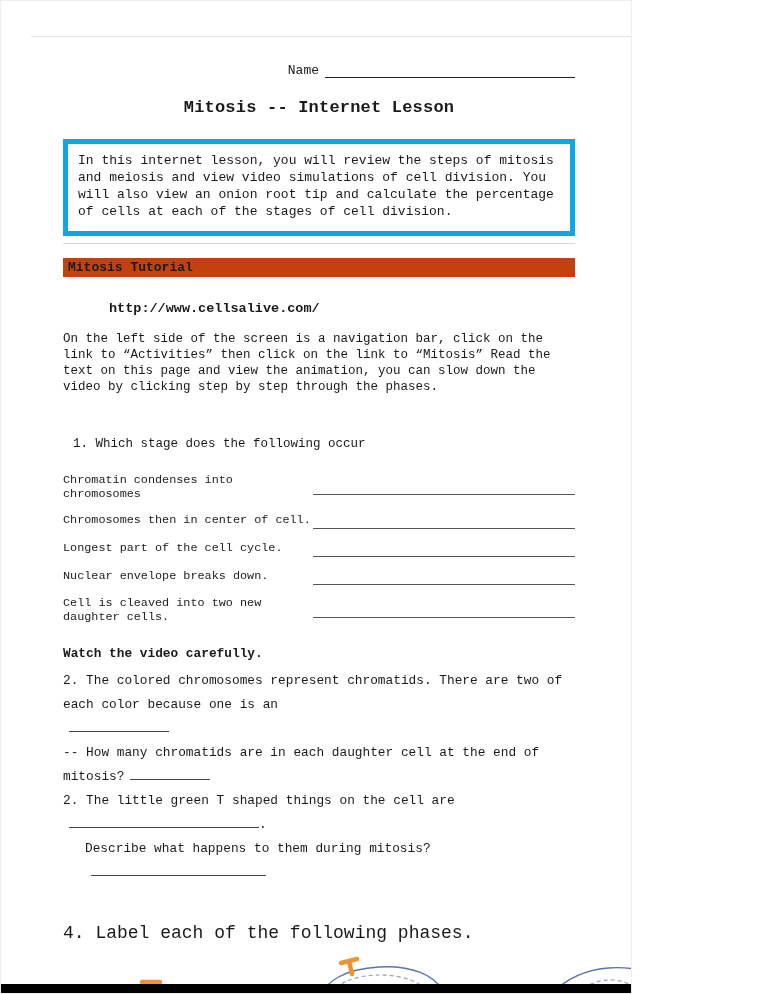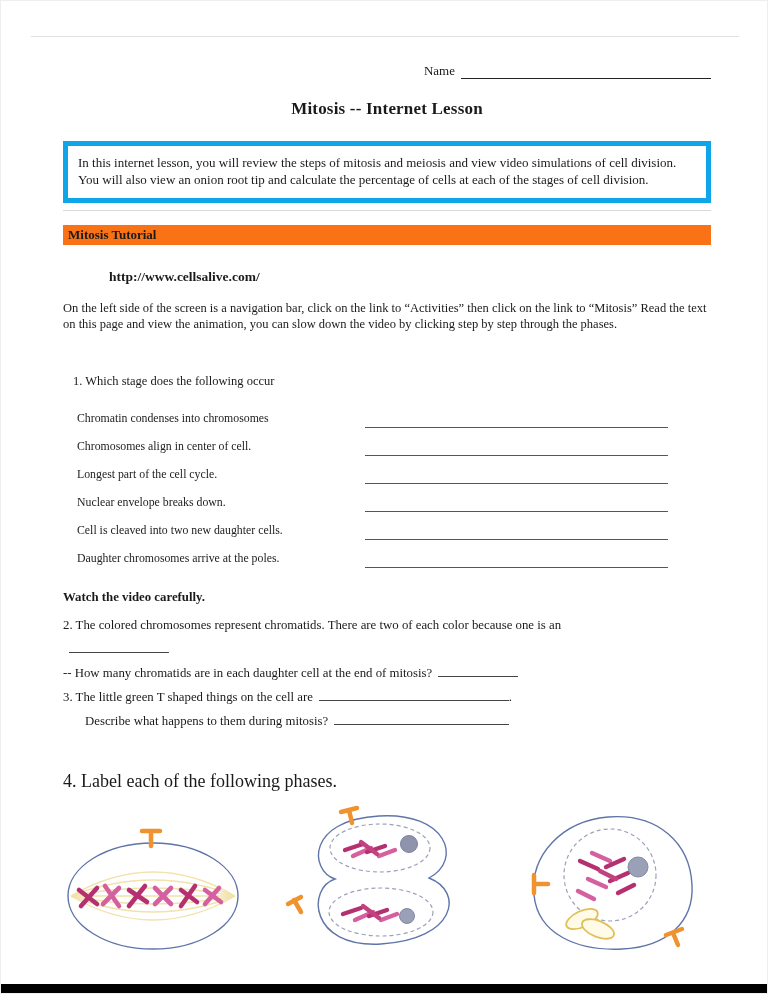--- a/index.html
+++ b/index.html
@@ -1,46 +1,46 @@
 <!DOCTYPE html>
 <html><head>
 <meta charset="utf-8">
 <style>
   html,body { margin:0; padding:0; background:#fff; }
   .sheet {
     position:relative;
-    width:768px; height:994px;
+    width:632px; height:994px;
     background:#ffffff;
-    font-family:Liberation Serif, serif;
+    font-family:Liberation Mono, monospace;
     color:#1a1a1a;
     overflow:hidden;
     box-sizing:border-box;
     border:1px solid #eee;
   }
   .content { padding:0 56px 0 62px; }
   .top-rule { position:absolute; top:35px; left:30px; width:708px; height:1px; background:#e2e2e2; }
 
   .name-row { margin-top:62px; display:flex; justify-content:flex-end; align-items:flex-end; font-size:13px; }
   .name-blank { display:inline-block; width:250px; height:0.95em; border-bottom:1.5px solid #222; margin-left:6px; }
 
   h1.title { text-align:center; font-size:17px; font-weight:bold; margin:20px 0 0 0; letter-spacing:0.2px; }
 
   .intro-box { margin-top:22px; border:5px solid #0ea5e9; padding:8px 12px 10px 10px; font-size:13px; line-height:1.32; }
   .faint-rule { margin-top:7px; height:1px; background:#d9d9d9; }
 
-  .section-bar { margin-top:14px; background:#f97316; font-weight:bold; font-size:13px; padding:2px 5px; }
+  .section-bar { margin-top:14px; background:#c2410c; font-weight:bold; font-size:13px; padding:2px 5px; }
 
   .url { margin-top:24px; font-weight:bold; font-size:13.5px;padding-left:46px; }
 
   .instructions { margin:15px 0 0 0; font-size:12.5px; line-height:1.28; }
 
   .q1-prompt { margin:42px 0 0 10px; font-size:12.5px; }
 
   .q1-list { margin-top:22px; }
-  .q1-row { display:flex; align-items:flex-start; margin-bottom:11px; margin-left:14px; }
+  .q1-row { display:flex; align-items:center; margin-bottom:11px; margin-left:0; }
   .q1-label { width:288px; font-size:11.8px; color:#222; }
   .q1-blank { width:303px; height:1em; border-bottom:1px solid #555; }
 
   .watch { margin:22px 0 0 0; font-weight:bold; font-size:12.8px; }
 
   .qa-block { margin-top:8px; font-size:12.8px; line-height:24px; }
   .blank { display:inline-block; height:0.95em; border-bottom:1px solid #444; vertical-align:baseline; margin-left:6px; }
   .w95 { width:100px; }
   .w80 { width:80px; }
   .w185 { width:190px; }
@@ -84,53 +84,49 @@
     <p class="instructions">On the left side of the screen is a navigation bar, click on the link to “Activities” then click on the link to “Mitosis”  Read the text on this page and view the animation, you can slow down the video by clicking step by step through the phases.</p>
 
     <p class="q1-prompt">1. Which stage does the following occur</p>
 
     <div class="q1-list">
       <div class="q1-row">
         <span class="q1-label">Chromatin condenses into chromosomes</span>
         <span class="q1-blank"></span>
       </div>
       <div class="q1-row">
-        <span class="q1-label">Chromosomes align in center of cell.</span>
+        <span class="q1-label">Chromosomes then in center of cell.</span>
         <span class="q1-blank"></span>
       </div>
       <div class="q1-row">
         <span class="q1-label">Longest part of the cell cycle.</span>
         <span class="q1-blank"></span>
       </div>
       <div class="q1-row">
         <span class="q1-label">Nuclear envelope breaks down.</span>
         <span class="q1-blank"></span>
       </div>
       <div class="q1-row">
         <span class="q1-label">Cell is cleaved into two new daughter cells.</span>
-        <span class="q1-blank"></span>
-      </div>
-      <div class="q1-row">
-        <span class="q1-label">Daughter chromosomes arrive at the poles.</span>
         <span class="q1-blank"></span>
       </div>
     </div>
 
     <p class="watch">Watch the video carefully.</p>
 
     <div class="qa-block">
       <div><span>2. The colored chromosomes represent chromatids. There are two of each color because one is an</span></div>
       <div>
         <span class="blank w95"></span>
       </div>
       <div>
         <span>-- How many chromatids are in each daughter cell at the end of mitosis?</span><span class="blank w80"></span>
       </div>
       <div>
-        <span>3.  The little green T shaped things on the cell are</span><span class="blank w185"></span><span>.</span>
+        <span>2.  The little green T shaped things on the cell are</span><span class="blank w185"></span><span>.</span>
       </div>
       <div class="indent">
         <span>Describe what happens to them during mitosis?</span><span class="blank w175"></span>
       </div>
     </div>
 
     <p class="q4-prompt">4.  Label each of the following phases.</p>
 
     <div class="figures">
 

